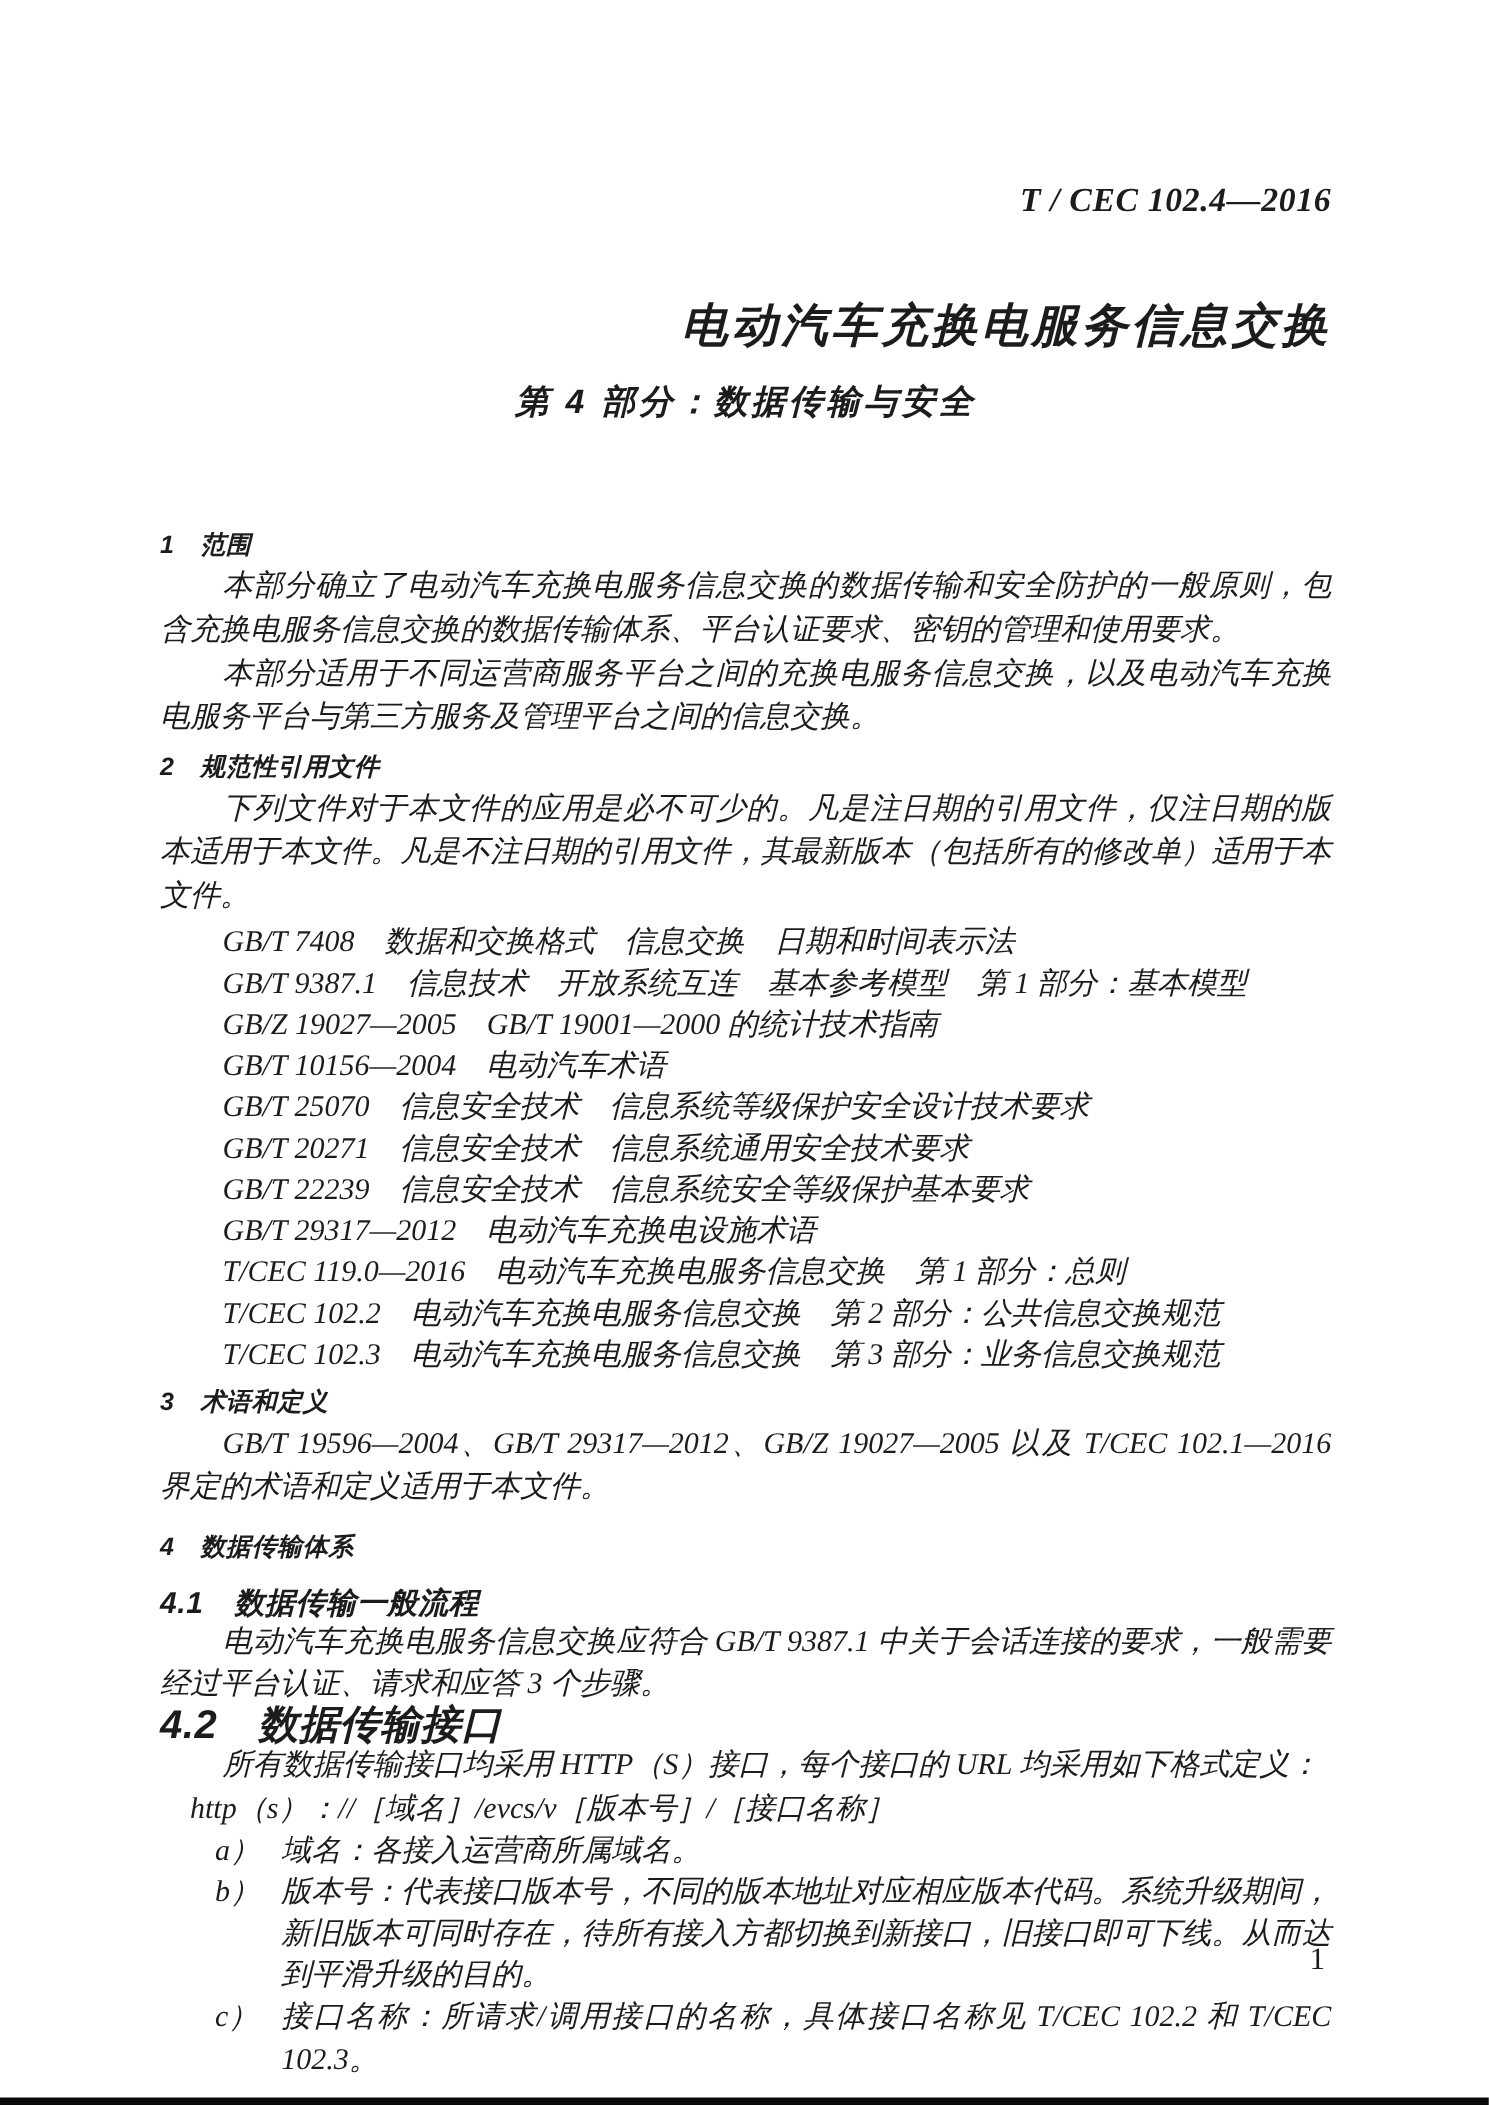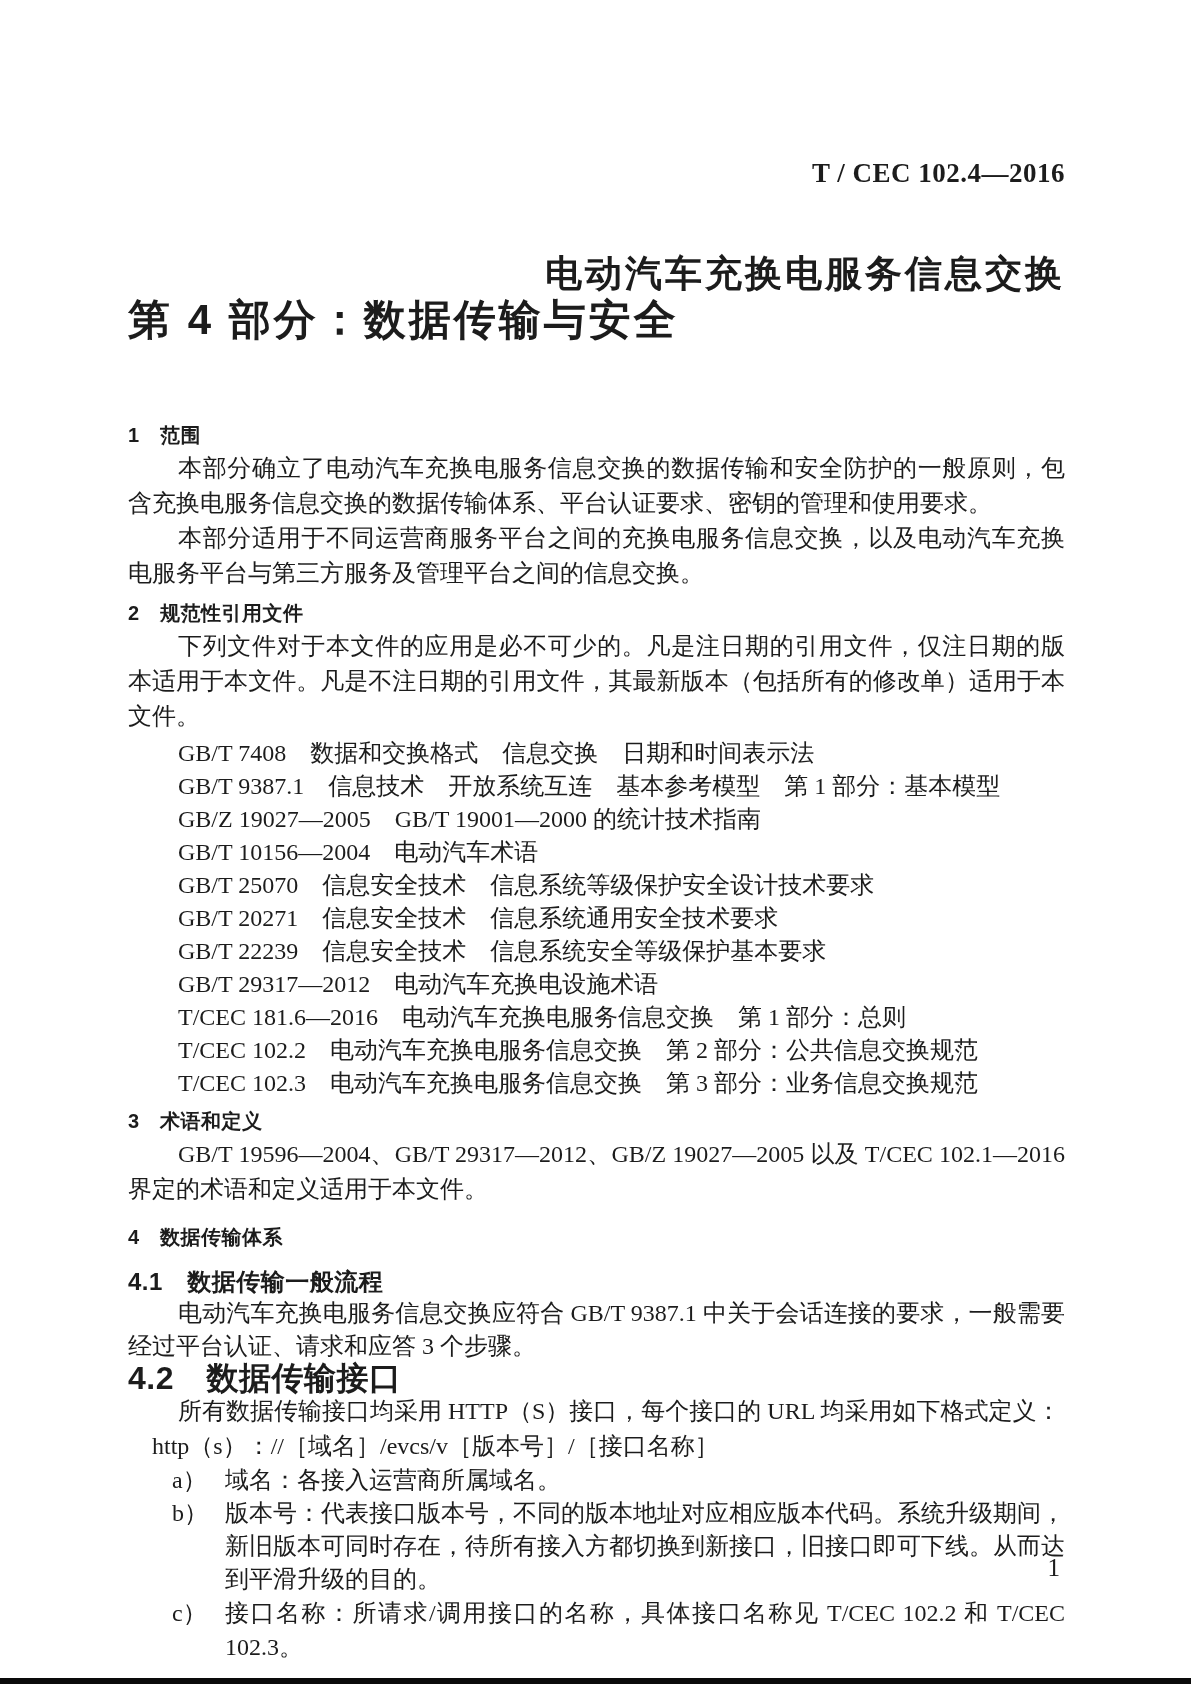--- a/index.html
+++ b/index.html
@@ -4,44 +4,45 @@
 <style>
   html, body { margin: 0; padding: 0; }
   body {
     width: 1191px; height: 1685px;
     background: #ffffff;
     font-family: "Liberation Serif", "DejaVu Serif", serif;
     color: #1c1c1c;
     overflow: hidden;
   }
   .doc { position: relative; width: 1191px; height: 1685px; background: #fff; }
-  .content { position: absolute; left: 128px; width: 937px; top: 17px; }
+  .content { position: absolute; left: 128px; width: 937px; top: 4px; font-style: italic; }
 
   .header-ref {
     margin-top: 141px;
     text-align: right;
     font-family: "Liberation Serif", "DejaVu Serif", serif;
     font-weight: bold;
     font-size: 27px; line-height: 31px;
     letter-spacing: 0.5px;
   }
 
   .title {
     margin-top: 64px;
     text-align: right;
     font-family: "Liberation Sans", "DejaVu Sans", sans-serif;
     font-weight: bold;
     font-size: 37px; line-height: 42px;
     letter-spacing: 3px;
   }
   .subtitle {
-    margin-top: 4px;
+    margin-top: 18px;
+    text-align: center;
     font-family: "Liberation Sans", "DejaVu Sans", sans-serif;
     font-weight: bold;
-    font-size: 42px; line-height: 42px;
+    font-size: 27px; line-height: 42px;
     letter-spacing: 3px;
   }
 
   .h1, .h2 {
     font-family: "Liberation Sans", "DejaVu Sans", sans-serif;
     font-weight: bold;
     font-size: 20px; line-height: 31px;
     letter-spacing: 0.5px;
   }
   .h-s1  { margin-top: 79px; }
@@ -123,21 +124,21 @@
     <p class="body s2intro">下列文件对于本文件的应用是必不可少的。凡是注日期的引用文件，仅注日期的版本适用于本文件。凡是不注日期的引用文件，其最新版本（包括所有的修改单）适用于本文件。</p>
     <div class="refs">
       <div class="ref-line">GB/T 7408　数据和交换格式　信息交换　日期和时间表示法</div>
       <div class="ref-line">GB/T 9387.1　信息技术　开放系统互连　基本参考模型　第 1 部分：基本模型</div>
       <div class="ref-line">GB/Z 19027—2005　GB/T 19001—2000 的统计技术指南</div>
       <div class="ref-line">GB/T 10156—2004　电动汽车术语</div>
       <div class="ref-line">GB/T 25070　信息安全技术　信息系统等级保护安全设计技术要求</div>
       <div class="ref-line">GB/T 20271　信息安全技术　信息系统通用安全技术要求</div>
       <div class="ref-line">GB/T 22239　信息安全技术　信息系统安全等级保护基本要求</div>
       <div class="ref-line">GB/T 29317—2012　电动汽车充换电设施术语</div>
-      <div class="ref-line">T/CEC 181.6—2016　电动汽车充换电服务信息交换　第 1 部分：总则</div>
+      <div class="ref-line">T/CEC 119.0—2016　电动汽车充换电服务信息交换　第 1 部分：总则</div>
       <div class="ref-line">T/CEC 102.2　电动汽车充换电服务信息交换　第 2 部分：公共信息交换规范</div>
       <div class="ref-line">T/CEC 102.3　电动汽车充换电服务信息交换　第 3 部分：业务信息交换规范</div>
     </div>
 
     <div class="h1 h-s3">3　术语和定义</div>
     <p class="body s3p1">GB/T 19596—2004、GB/T 29317—2012、GB/Z 19027—2005 以及 T/CEC 102.1—2016 界定的术语和定义适用于本文件。</p>
 
     <div class="h1 h-s4">4　数据传输体系</div>
 
     <div class="h2 h-s41">4.1　数据传输一般流程</div>

